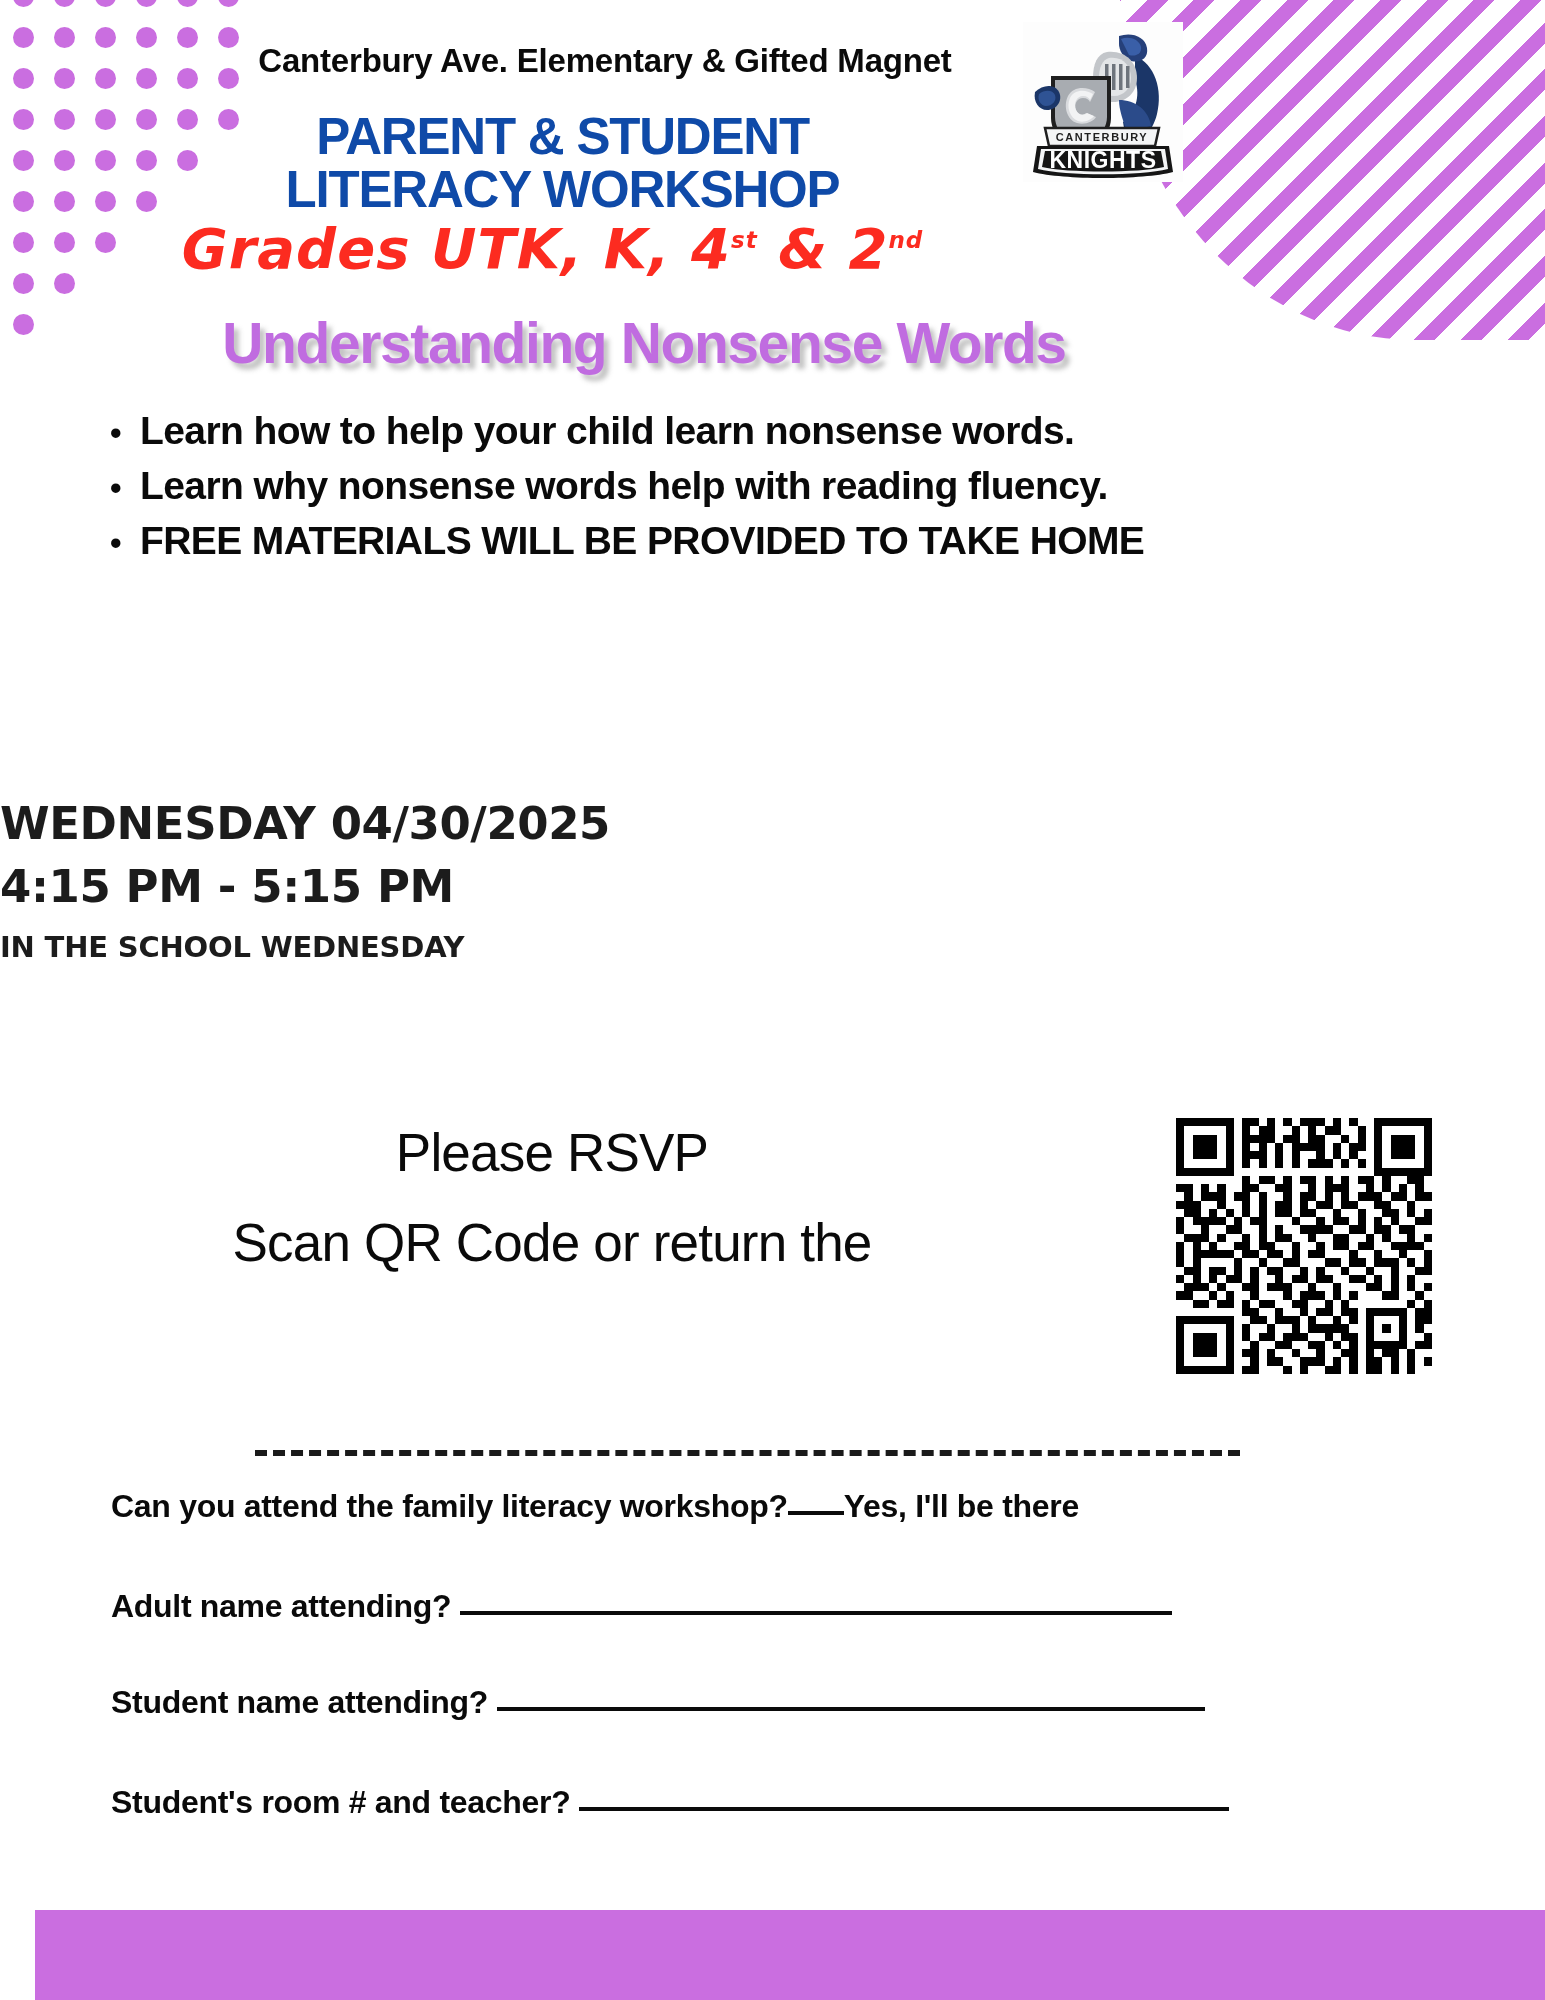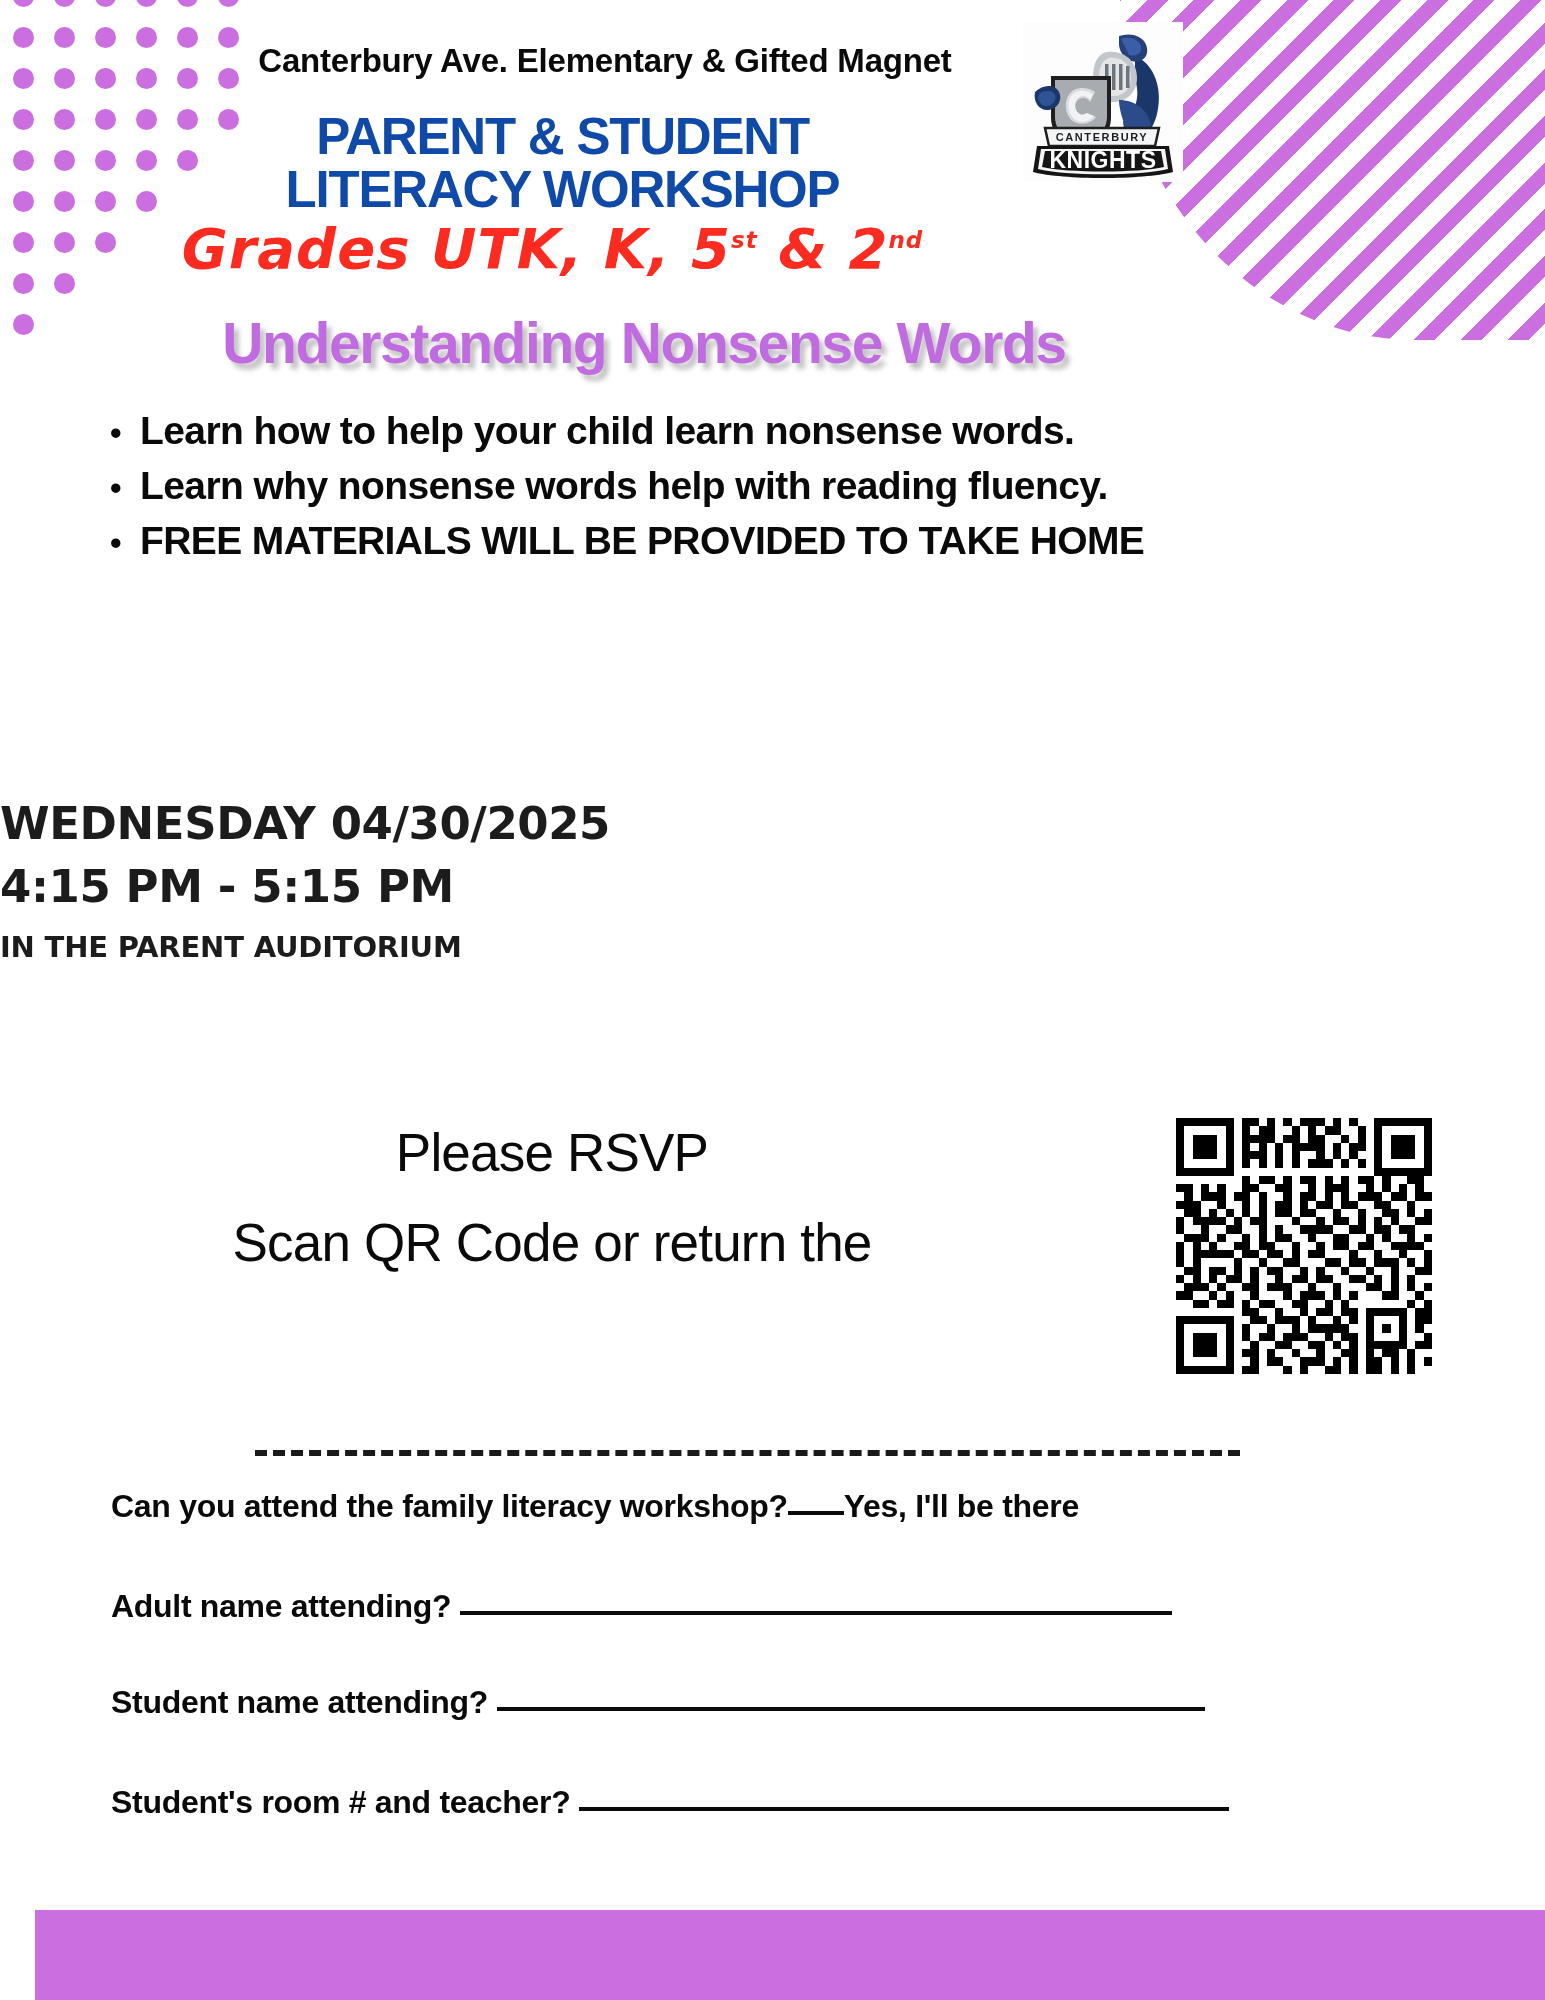--- a/index.html
+++ b/index.html
@@ -343,21 +343,21 @@
   </svg>
 </div>
 
 <div class="school-name">Canterbury Ave. Elementary &amp; Gifted Magnet</div>
 
 <div class="workshop-title">
   <div>PARENT &amp; STUDENT</div>
   <div>LITERACY WORKSHOP</div>
 </div>
 
-<div class="grades-line"><span>Grades  UTK, K, 5</span><span class="sup">st</span><span> &amp; 2</span><span class="sup">nd</span></div>
+<div class="grades-line"><span>Grades  UTK, K, 4</span><span class="sup">st</span><span> &amp; 2</span><span class="sup">nd</span></div>
 
 <div class="nonsense-title">Understanding Nonsense Words</div>
 
 <div id="bullets">
   <div class="bullet-row">
     <span class="bullet-dot">•</span>
     <span>Learn how to help your child learn nonsense words.</span>
   </div>
   <div class="bullet-row">
     <span class="bullet-dot">•</span>
@@ -365,21 +365,21 @@
   </div>
   <div class="bullet-row">
     <span class="bullet-dot">•</span>
     <span>FREE MATERIALS WILL BE PROVIDED TO TAKE HOME</span>
   </div>
 </div>
 
 <div id="datetime">
   <div class="dt-date">WEDNESDAY 04/30/2025</div>
   <div class="dt-time">4:15 PM - 5:15 PM</div>
-  <div class="dt-place">IN THE PARENT AUDITORIUM</div>
+  <div class="dt-place">IN THE SCHOOL WEDNESDAY</div>
 </div>
 
 <div id="rsvp">
   <div>Please RSVP</div>
   <div>Scan QR Code or return the</div>
 </div>
 
 <div id="qr-code">
   <svg width="272" height="272" viewBox="0 0 33 33" xmlns="http://www.w3.org/2000/svg" shape-rendering="crispEdges">
     <rect width="33" height="33" fill="#ffffff"></rect>

